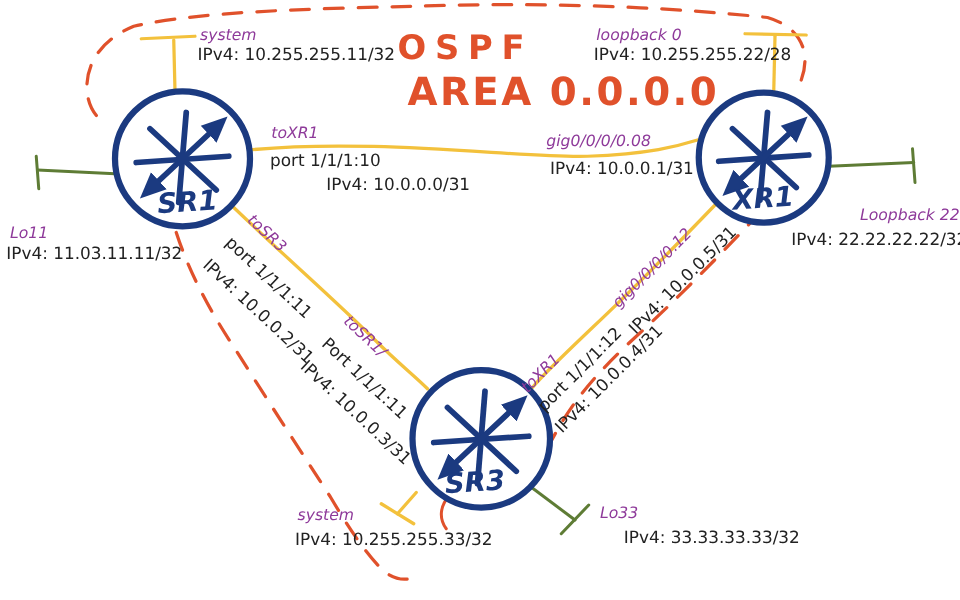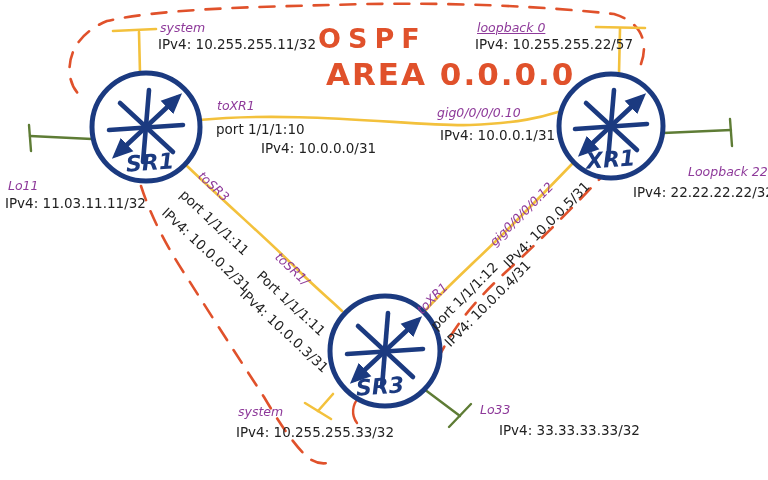--- a/index.html
+++ b/index.html
@@ -97,33 +97,33 @@
   <div class="lbl orange1" style="left:318px;top:24px;text-align:right;">OSPF</div>
   <div class="lbl orange2" style="left:326px;top:57px;">AREA 0.0.0.0</div>
 
   <div class="lbl rname tilt" style="left:126px;top:151px;">SR1</div>
   <div class="lbl rname tilt" style="left:586px;top:148px;">XR1</div>
   <div class="lbl rname tilt" style="left:356px;top:375px;">SR3</div>
 
   <div class="lbl purple" style="left:160px;top:21px;">system</div>
   <div class="lbl blk" style="left:158px;top:37px;">IPv4: 10.255.255.11/32</div>
 
-  <div class="lbl purple" style="left:477px;top:21px;text-decoration:underline;">loopback 0</div>
-  <div class="lbl blk" style="left:475px;top:37px;">IPv4: 10.255.255.22/57</div>
+  <div class="lbl purple" style="left:477px;top:21px;">loopback 0</div>
+  <div class="lbl blk" style="left:475px;top:37px;">IPv4: 10.255.255.22/28</div>
 
   <div class="lbl purple" style="left:8px;top:179px;">Lo11</div>
   <div class="lbl blk" style="left:5px;top:196px;">IPv4: 11.03.11.11/32</div>
 
   <div class="lbl purple" style="left:688px;top:165px;">Loopback 22</div>
   <div class="lbl blk" style="left:633px;top:185px;">IPv4: 22.22.22.22/32</div>
 
   <div class="lbl purple" style="left:217px;top:99px;">toXR1</div>
   <div class="lbl blk" style="left:216px;top:122px;">port 1/1/1:10</div>
   <div class="lbl blk" style="left:213px;top:141px;margin-left:48px;">IPv4: 10.0.0.0/31</div>
-  <div class="lbl purple" style="left:437px;top:106px;">gig0/0/0/0.10</div>
+  <div class="lbl purple" style="left:437px;top:106px;">gig0/0/0/0.08</div>
   <div class="lbl blk" style="left:440px;top:128px;">IPv4: 10.0.0.1/31</div>
 
   <div class="lbl purple rot43" style="left:200px;top:167px;">toSR3</div>
   <div class="lbl blk rot43" style="left:182px;top:185px;">port 1/1/1:11</div>
   <div class="lbl blk rot43" style="left:164px;top:203px;">IPv4: 10.0.0.2/31</div>
   <div class="lbl purple rot43" style="left:277px;top:248px;">toSR1/</div>
   <div class="lbl blk rot43" style="left:259px;top:266px;">Port 1/1/1:11</div>
   <div class="lbl blk rot43" style="left:242px;top:284px;">IPv4: 10.0.0.3/31</div>
 
   <div class="lbl purple rotm45" style="left:492px;top:237px;">gig0/0/0/0.12</div>

